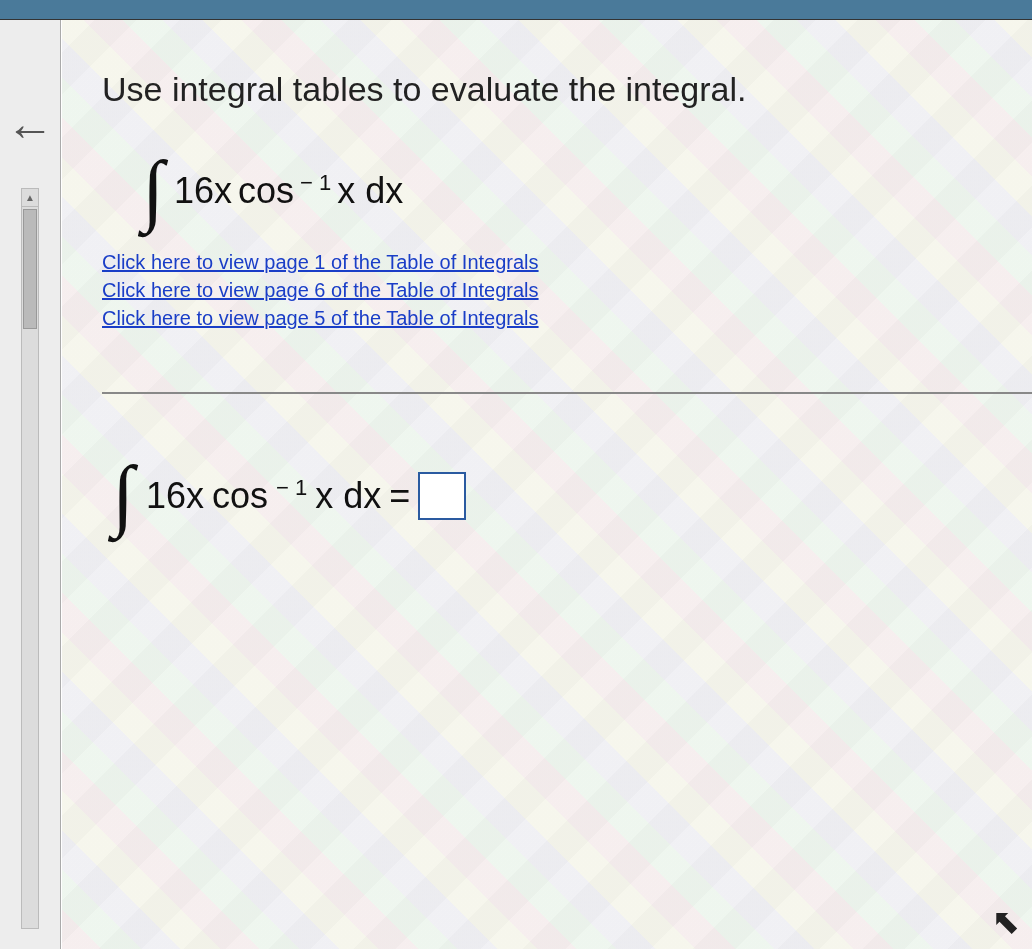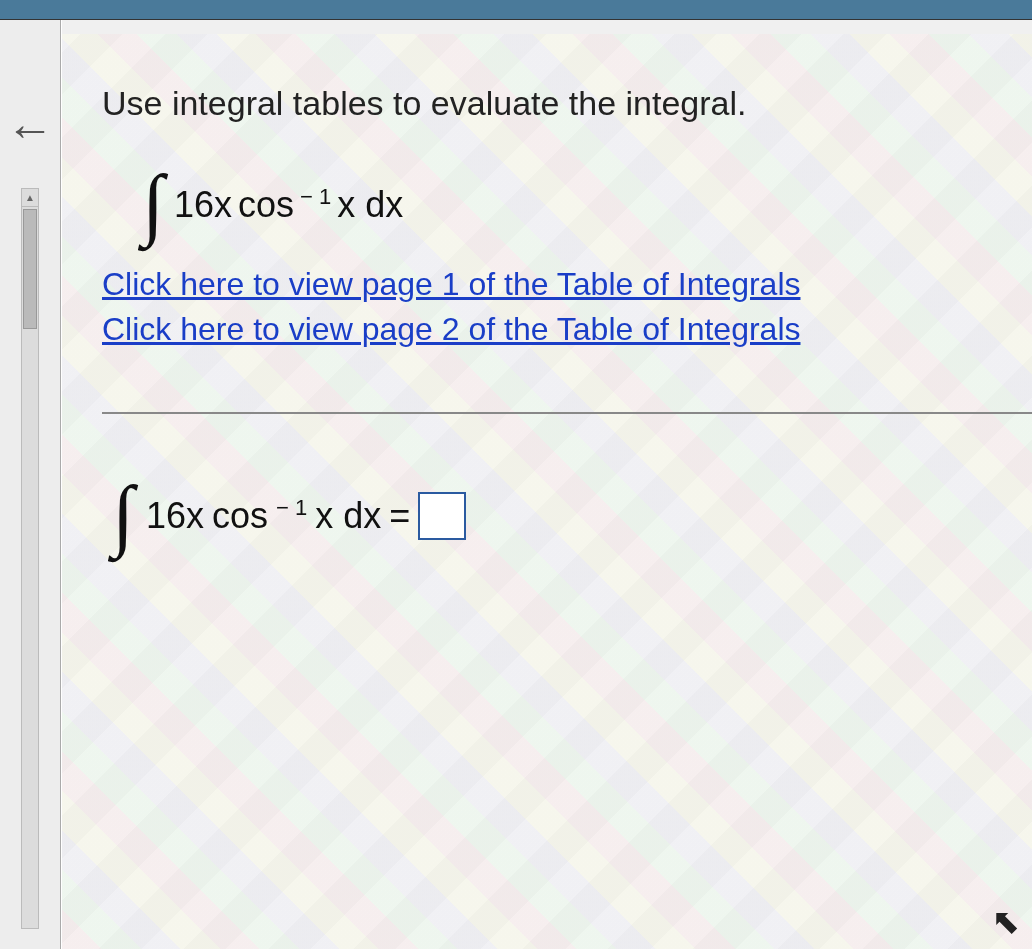--- a/index.html
+++ b/index.html
@@ -71,21 +71,20 @@
     background: #c8c8c8;
     border-left: 1px solid #aaa;
     border-right: 1px solid #fff;
   }
   .content {
     flex: 1;
     padding: 50px 0 0 40px;
     background: #fafaf8;
     position: relative;
     overflow: hidden;
-    margin-top: 14px;
   }
   .content::before {
     content: "";
     position: absolute;
     inset: 0;
     background:
       repeating-linear-gradient(45deg,
         rgba(255,180,200,0.10) 0 28px,
         rgba(180,255,200,0.10) 28px 56px,
         rgba(200,200,255,0.10) 56px 84px,
@@ -120,21 +119,21 @@
     margin-right: 4px;
   }
   .sup {
     font-size: 22px;
     vertical-align: super;
     position: relative;
     top: -8px;
   }
   .bold { font-weight: normal; }
   .links {
-    font-size: 32px;
+    font-size: 20px;
     line-height: 1.4;
     position: relative;
   }
   .links a {
     color: #1a3ec7;
     text-decoration: underline;
     cursor: pointer;
     display: block;
     white-space: nowrap;
   }
@@ -196,21 +195,22 @@
     <div class="integral-block">
       <span class="int-sign">∫</span>
       <span>16x</span>
       <span class="bold">cos</span>
       <span class="sup">− 1</span>
       <span>x dx</span>
     </div>
 
     <div class="links">
       <a>Click here to view page 1 of the Table of Integrals</a>
-      <a>Click here to view page 2 of the Table of Integrals</a>
+      <a>Click here to view page 6 of the Table of Integrals</a>
+      <a>Click here to view page 5 of the Table of Integrals</a>
     </div>
 
     <hr class="hr">
 
     <div class="answer-row">
       <span class="int-sign">∫</span>
       <span>16x</span>
       <span class="bold">cos</span>
       <span class="sup">− 1</span>
       <span>x dx</span>

